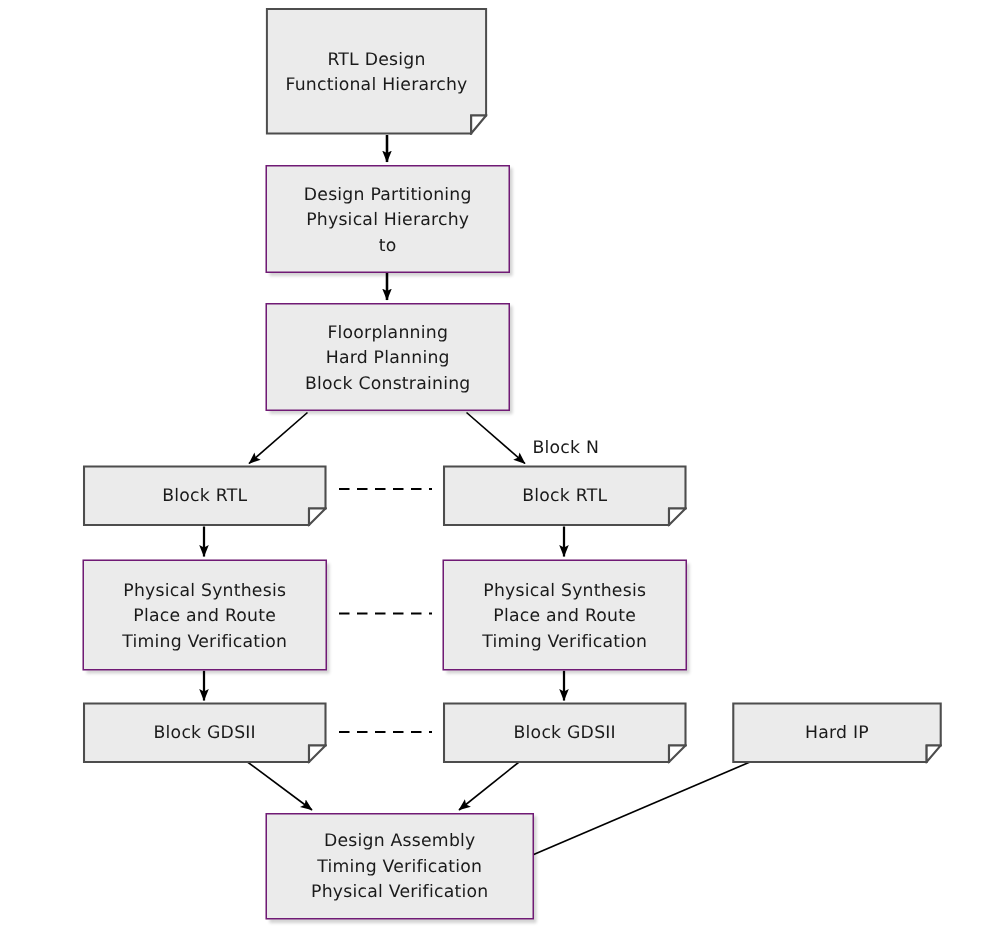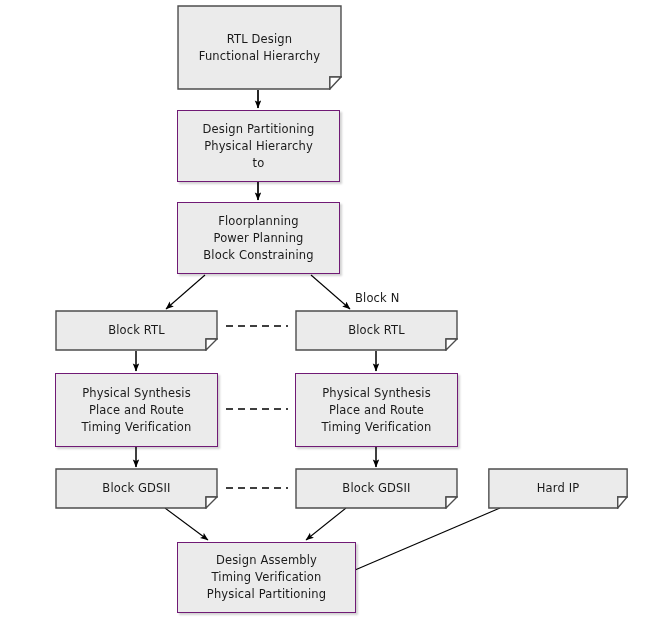--- a/index.html
+++ b/index.html
@@ -107,21 +107,21 @@
     <line x1="500" y1="508" x2="348" y2="573" stroke="#000000" stroke-width="1.1" marker-end="url(#arrowhead)"></line>
 
     <line x1="226" y1="326" x2="288" y2="326" stroke="#000000" stroke-width="1.4" stroke-dasharray="7,5"></line>
     <line x1="226" y1="409" x2="288" y2="409" stroke="#000000" stroke-width="1.4" stroke-dasharray="7,5"></line>
     <line x1="226" y1="488" x2="288" y2="488" stroke="#000000" stroke-width="1.4" stroke-dasharray="7,5"></line>
   </svg>
 
   <div class="side-label" style="left:108px; top:291px;margin-top:41px;">Block 1</div>
   <div class="side-label" style="left:355px; top:291px;">Block N</div>
 
-  <div class="node doc" style="left:177px; top:5px; width:165px; height:85px;">
+  <div class="node doc" style="left:177px; top:5px; width:148px; height:85px;">
     <svg class="doc-shape" viewBox="0 0 163 85" preserveAspectRatio="none">
       <path d="M1,1 L162,1 L162,72 L151,72 L151,84 L1,84 Z" fill="#ebebeb" stroke="#4d4d4d" stroke-width="1.4" vector-effect="non-scaling-stroke"></path>
       <path d="M151,84 L151,72 L162,72 Z" fill="#ffffff" stroke="#4d4d4d" stroke-width="1.4" vector-effect="non-scaling-stroke"></path>
     </svg>
     <div class="lines">
       <div>RTL Design</div>
       <div>Functional Hierarchy</div>
     </div>
   </div>
 
@@ -129,21 +129,21 @@
     <div class="lines">
       <div>Design Partitioning</div>
       <div>Physical Hierarchy</div>
       <div>to</div>
     </div>
   </div>
 
   <div class="node" style="left:177px; top:202px; width:163px; height:72px;">
     <div class="lines">
       <div>Floorplanning</div>
-      <div>Power Planning</div>
+      <div>Hard Planning</div>
       <div>Block Constraining</div>
     </div>
   </div>
 
   <div class="node doc" style="left:55px; top:310px; width:163px; height:41px;">
     <svg class="doc-shape" viewBox="0 0 163 41" preserveAspectRatio="none">
       <path d="M1,1 L162,1 L162,29 L151,29 L151,40 L1,40 Z" fill="#ebebeb" stroke="#4d4d4d" stroke-width="1.4" vector-effect="non-scaling-stroke"></path>
       <path d="M151,40 L151,29 L162,29 Z" fill="#ffffff" stroke="#4d4d4d" stroke-width="1.4" vector-effect="non-scaling-stroke"></path>
     </svg>
     <div class="doc-label">Block RTL</div>
@@ -194,17 +194,17 @@
       <path d="M1,1 L163,1 L163,29 L152,29 L152,40 L1,40 Z" fill="#ebebeb" stroke="#4d4d4d" stroke-width="1.4" vector-effect="non-scaling-stroke"></path>
       <path d="M152,40 L152,29 L163,29 Z" fill="#ffffff" stroke="#4d4d4d" stroke-width="1.4" vector-effect="non-scaling-stroke"></path>
     </svg>
     <div class="doc-label">Hard IP</div>
   </div>
 
   <div class="node" style="left:177px; top:542px; width:179px; height:71px;">
     <div class="lines">
       <div>Design Assembly</div>
       <div>Timing Verification</div>
-      <div>Physical Partitioning</div>
+      <div>Physical Verification</div>
     </div>
   </div>
 
 </div>
 
 </body></html>

